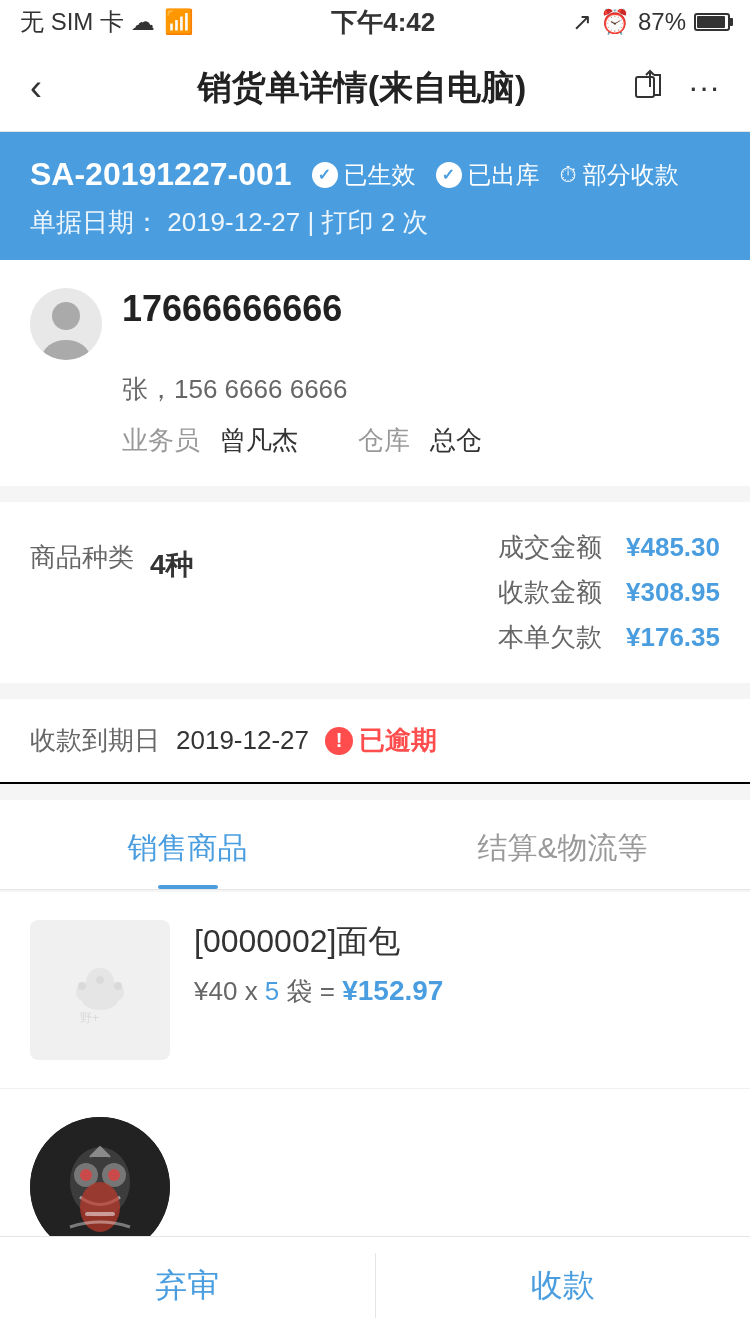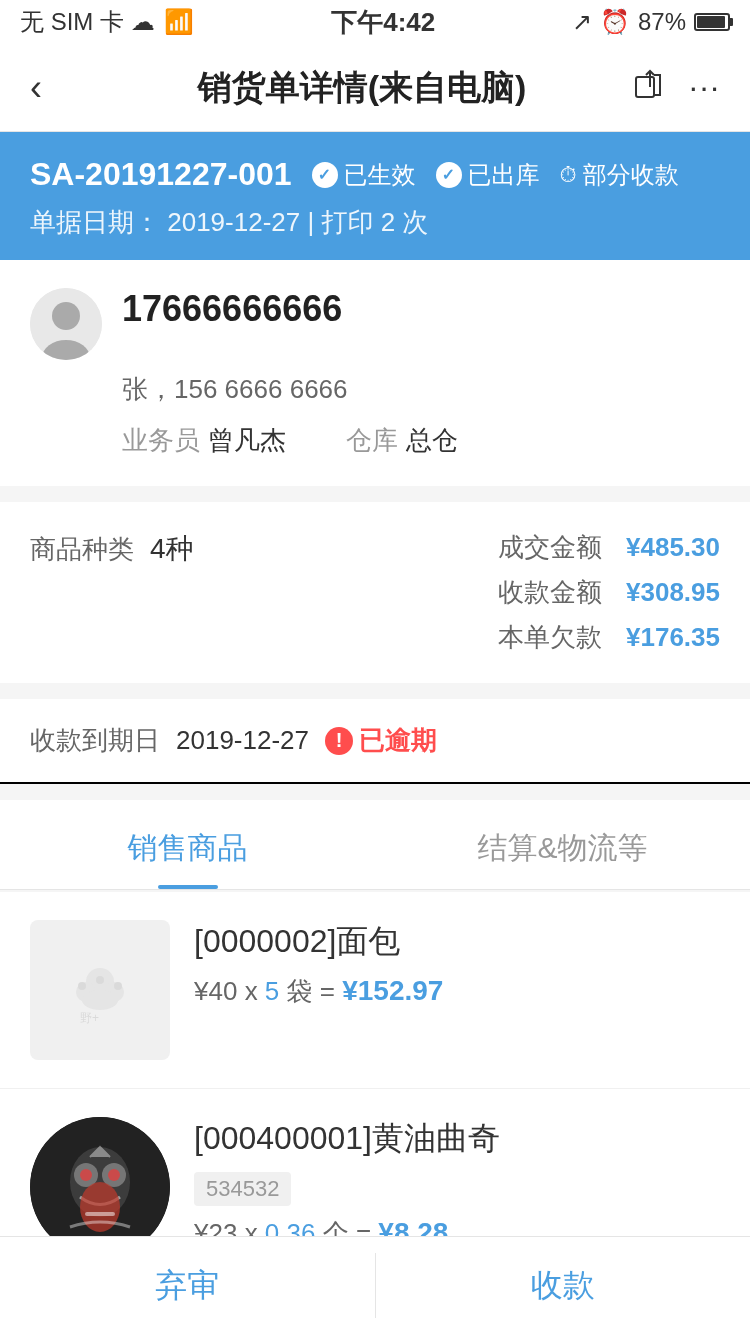--- a/index.html
+++ b/index.html
@@ -143,21 +143,21 @@
       margin-bottom: 16px;
     }
     .customer-meta {
       display: flex;
       align-items: center;
       gap: 60px;
       margin-left: 92px;
       font-size: 26px;
       color: #444;
     }
-    .meta-item { display: flex; gap: 8px; }
+    .meta-item { display: flex; gap: 20px; }
     .meta-label { color: #999; }
     .meta-value { color: #333; font-weight: 500; }
 
     
     .stats-section {
       background: #fff;
       padding: 28px 30px;
       margin-bottom: 16px;
       display: flex;
       align-items: flex-start;
@@ -166,21 +166,22 @@
     .stats-left {
       display: flex;
       align-items: center;
       gap: 16px;
       font-size: 26px;
       color: #666;
     }
     .stats-count {
       font-size: 28px;
       color: #333;
-      font-weight: 400;
+      font-weight: 700;
+      margin-top: 16px;
     }
     .stats-right {
       display: flex;
       flex-direction: column;
       gap: 10px;
       align-items: flex-end;
     }
     .stats-row {
       display: flex;
       gap: 24px;
@@ -508,32 +509,20 @@
         <circle cx="56" cy="58" r="6" fill="#e04040" opacity="0.8"></circle>
         <circle cx="84" cy="58" r="6" fill="#e04040" opacity="0.8"></circle>
         <path d="M50 80 Q70 95 90 80" stroke="#fff" stroke-width="3" fill="none" opacity="0.5"></path>
         <path d="M60 40 L70 30 L80 40" stroke="#fff" stroke-width="2" fill="#fff" opacity="0.4"></path>
 
         <ellipse cx="70" cy="90" rx="20" ry="25" fill="#c0392b" opacity="0.7"></ellipse>
         <rect x="55" y="95" width="30" height="4" rx="2" fill="#fff" opacity="0.5"></rect>
         <path d="M40 110 Q70 100 100 110" stroke="#fff" stroke-width="3" fill="none" opacity="0.4"></path>
       </svg>
     </div>
-    <div class="product-info">
-      <div class="product-name">[000400001]黄油曲奇</div>
-      <div class="product-sku-badge">534532</div>
-      <div class="product-price-row">
-        <span>¥23</span>
-        <span> x </span>
-        <span class="price-blue">0.36</span>
-        <span>个</span>
-        <span> = </span>
-        <span class="price-total">¥8.28</span>
-      </div>
-    </div>
   </div>
 </div>
 
 <div class="bottom-spacer"></div>
 
 <div class="bottom-bar">
   <div class="bottom-btn left">弃审</div>
   <div class="bottom-divider"></div>
   <div class="bottom-btn right">收款</div>
 </div>

